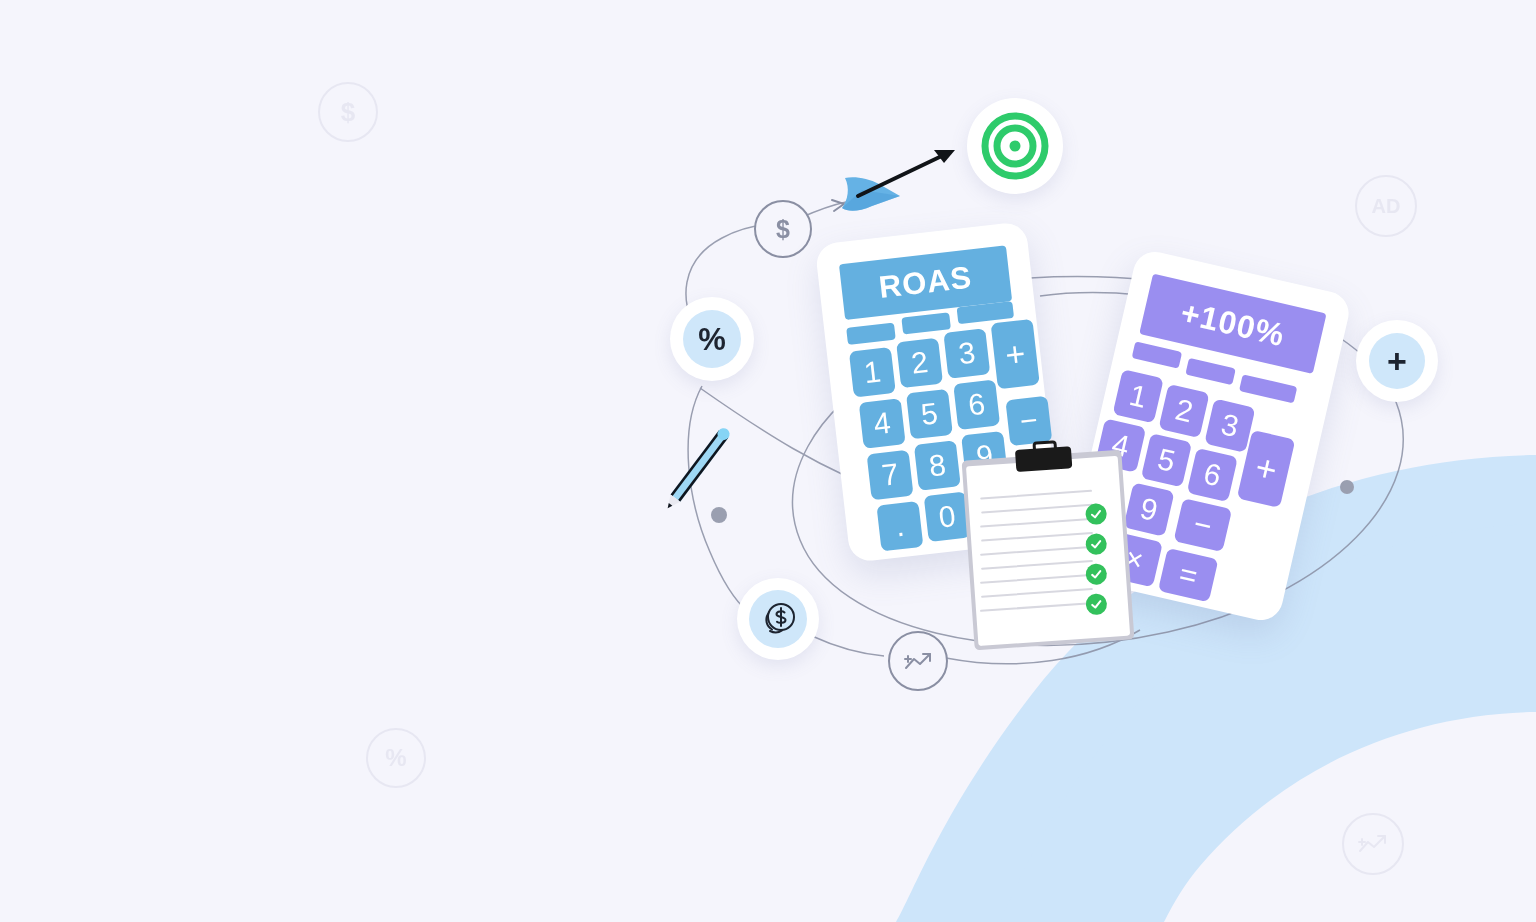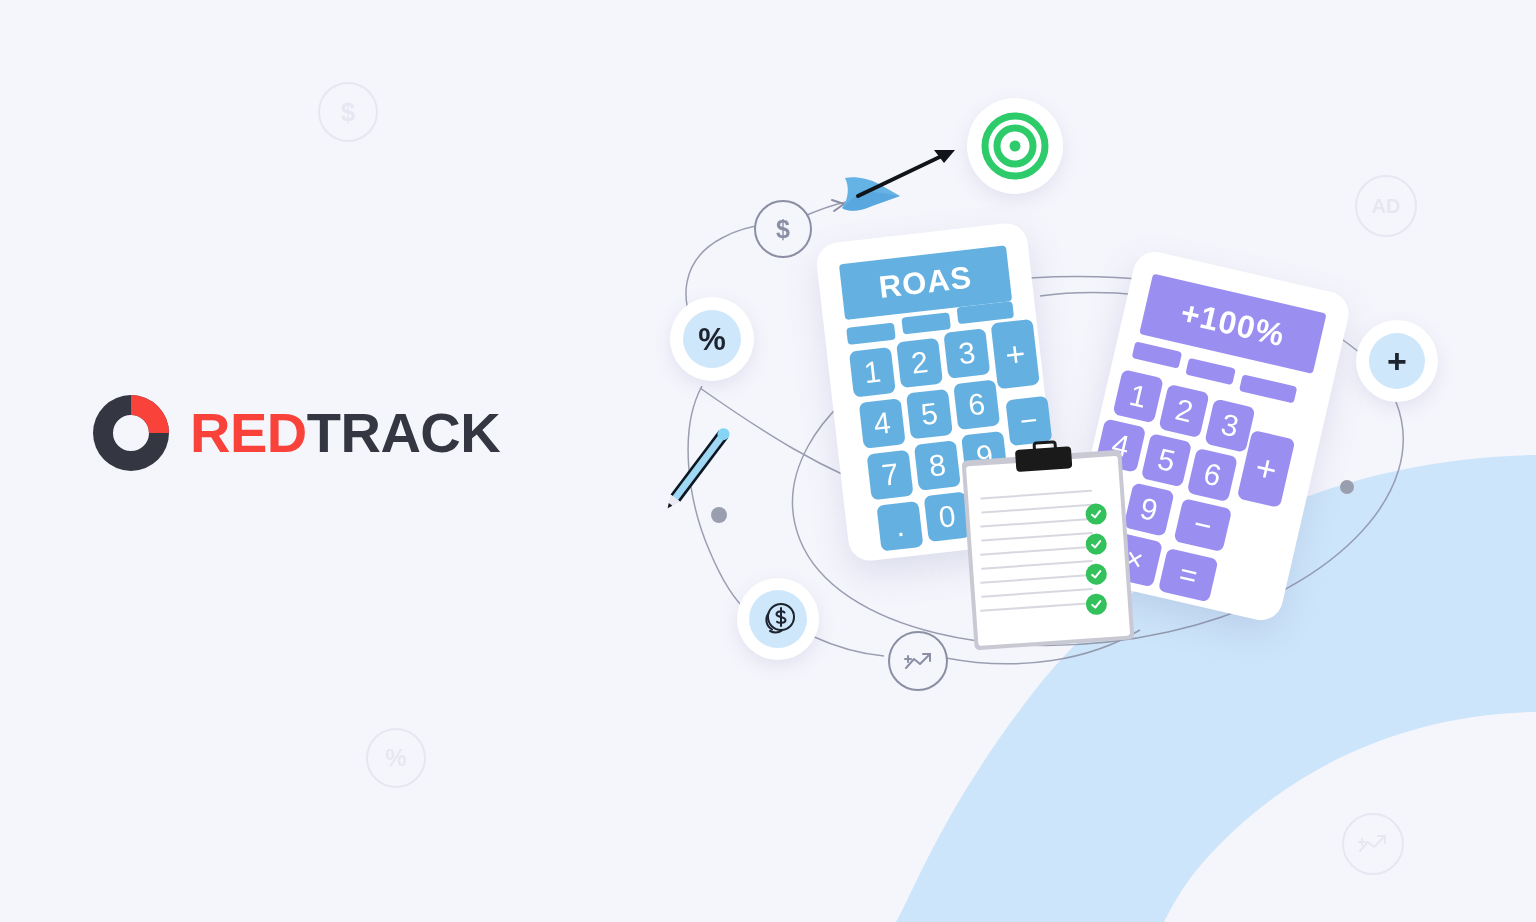--- a/index.html
+++ b/index.html
@@ -123,32 +123,20 @@
     <span>$</span>
   </div>
   <div class="wm" style="left:888px;top:631px;width:56px;height:56px;border-color:#8a8fa3;background:#f5f5fc;">
     <svg width="34" height="30" viewBox="0 0 34 30">
       <path d="M5 22 L13 13 L19 18 L29 8" fill="none" stroke="#8a8fa3" stroke-width="2" stroke-linecap="round" stroke-linejoin="round"></path>
       <path d="M22 8 L29 8 L29 15" fill="none" stroke="#8a8fa3" stroke-width="2" stroke-linecap="round" stroke-linejoin="round"></path>
       <path d="M7 10 L7 16 M4 13 L10 13" stroke="#8a8fa3" stroke-width="2" stroke-linecap="round"></path>
     </svg>
   </div>
 
-  <div id="brand">
-    <div id="brand-mark">
-      <svg width="86" height="86" viewBox="0 0 86 86">
-        <path d="M43 5 A38 38 0 1 0 43 81 A38 38 0 1 0 43 5 Z
-                 M43 25 A18 18 0 1 1 43 61 A18 18 0 1 1 43 25 Z" fill="#343741" fill-rule="evenodd"></path>
-        <path d="M43 5 A38 38 0 0 1 81 43 L61 43 A18 18 0 0 0 43 25 Z" fill="#f9423a"></path>
-      </svg>
-    </div>
-    <div id="brand-word">
-      <span class="red">RED</span><span class="track">TRACK</span>
-    </div>
-  </div>
 
   <svg id="pencil" viewBox="0 0 20 126" width="20" height="126">
     <rect x="2.5" y="10" width="15" height="100" fill="#9ed8f5"></rect>
     <rect x="2.5" y="10" width="3.2" height="100" fill="#10161f"></rect>
     <rect x="14.3" y="10" width="3.2" height="100" fill="#10161f"></rect>
     <circle cx="10" cy="10" r="7.5" fill="#86d4f5"></circle>
     <path d="M2.5 110 L17.5 110 L10 126 Z" fill="#e9e9f1"></path>
     <path d="M7.2 120 L12.8 120 L10 126 Z" fill="#10161f"></path>
   </svg>
 

